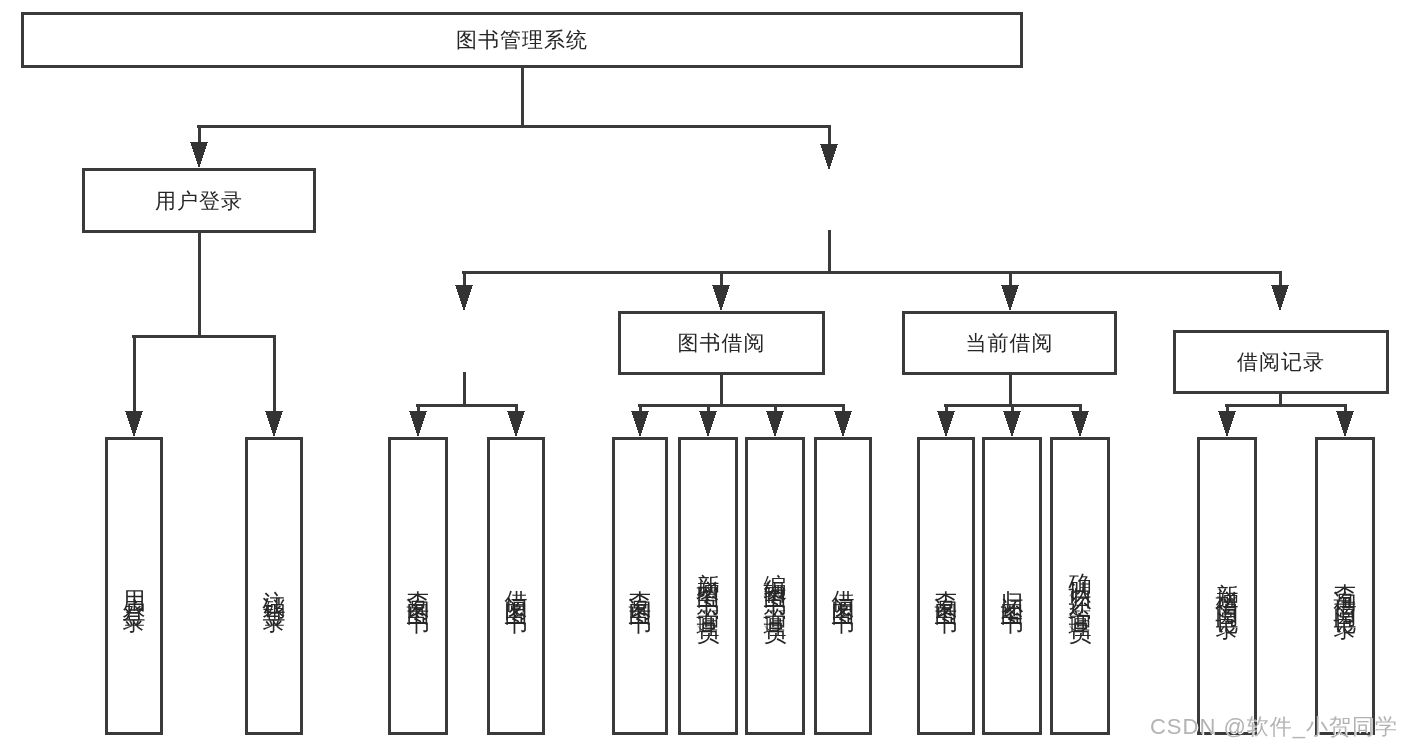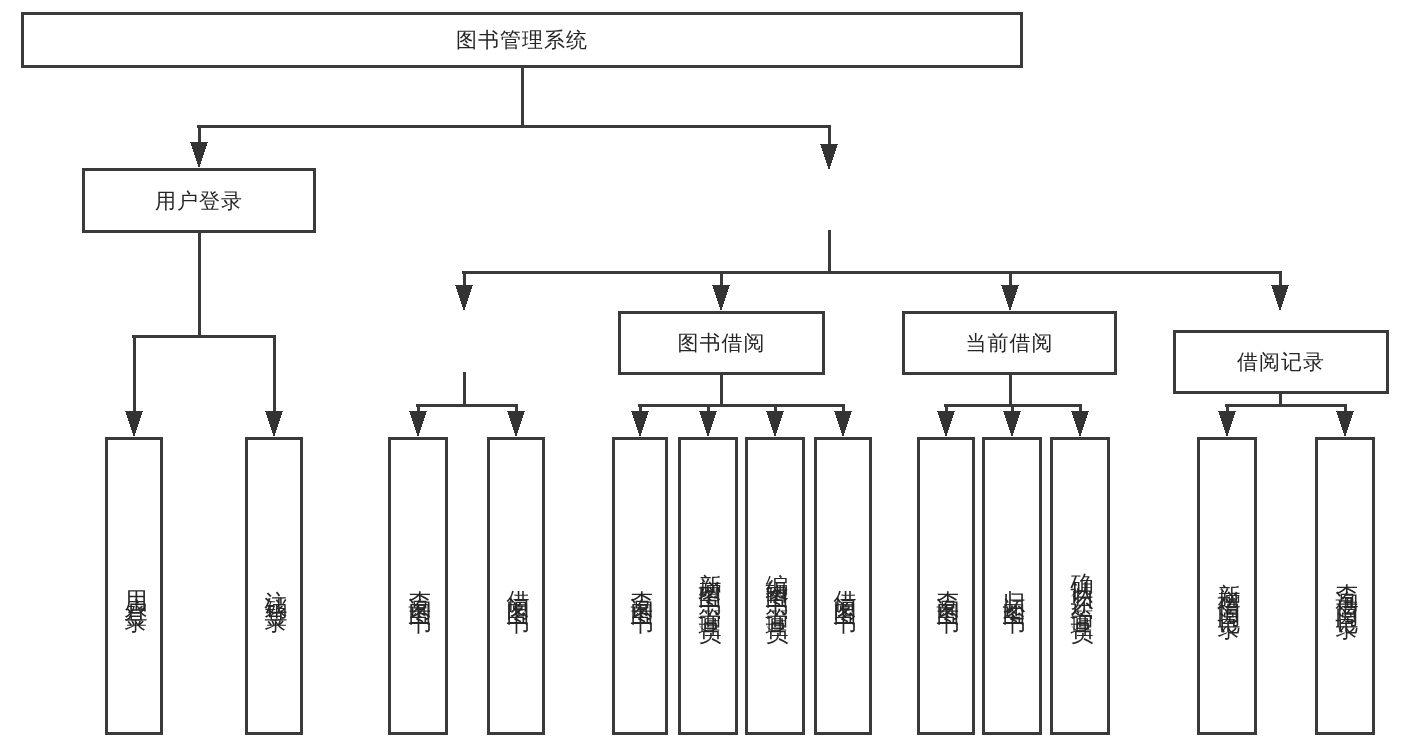--- a/index.html
+++ b/index.html
@@ -3,21 +3,21 @@
 <meta charset="utf-8">
 <style>
   * { margin: 0; padding: 0; box-sizing: border-box; }
   html, body { background: #ffffff; }
   .canvas {
     position: relative;
     width: 1405px;
     height: 747px;
     background: #ffffff;
     overflow: hidden;
-    font-family: Liberation Mono, monospace;
+    font-family: Liberation Sans, sans-serif;
     padding-left: 16px;
   }
   .wires {
     position: absolute;
     left: 0; top: 0;
     width: 1405px; height: 747px;
     z-index: 0;
   }
   .wires line { stroke: #3a3a3a; stroke-width: 3; }
   .wires polygon { fill: #333333; }
@@ -186,14 +186,15 @@
     <span class="vtext">确认归还（管理员）</span>
   </div>
 
   <div class="node v-node" style="left:1197px;top:437px;width:60px;height:298px">
     <span class="vtext">新增借阅记录</span>
   </div>
   <div class="node v-node" style="left:1315px;top:437px;width:60px;height:298px">
     <span class="vtext">查询借阅记录</span>
   </div>
 
+  <div class="watermark">CSDN @软件_小贺同学</div>
 
 </div>
 
 </body></html>

